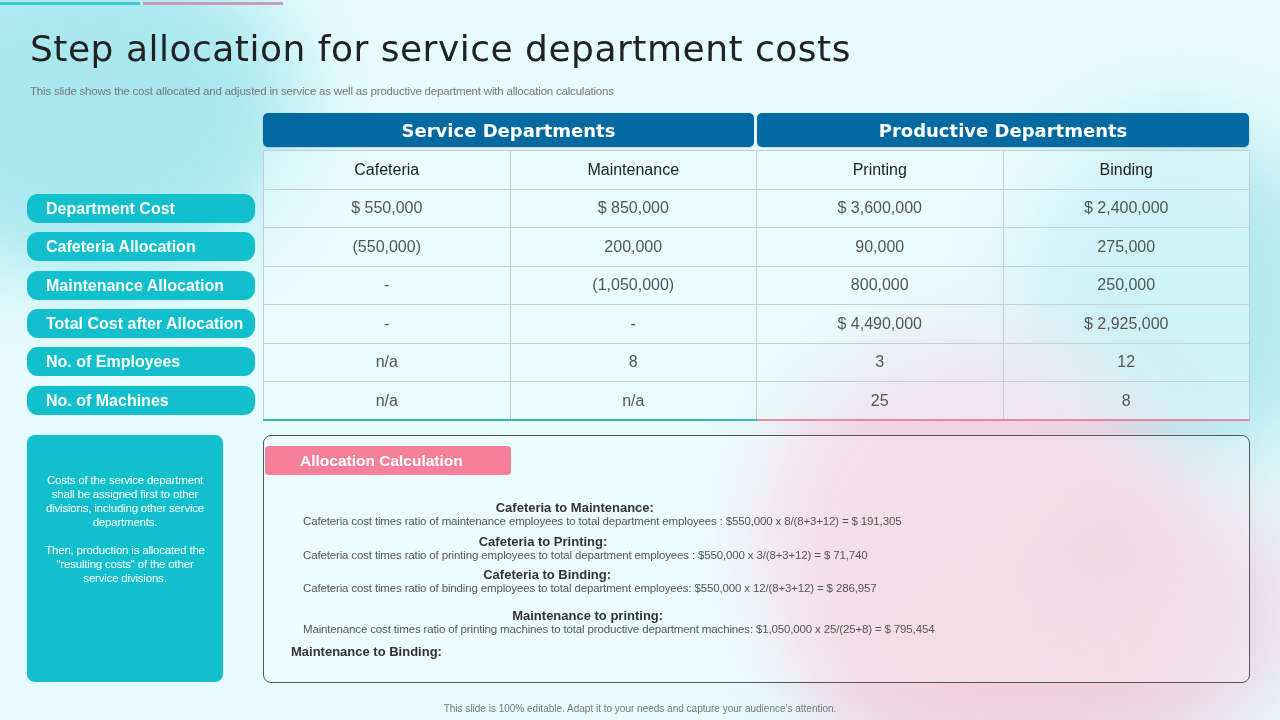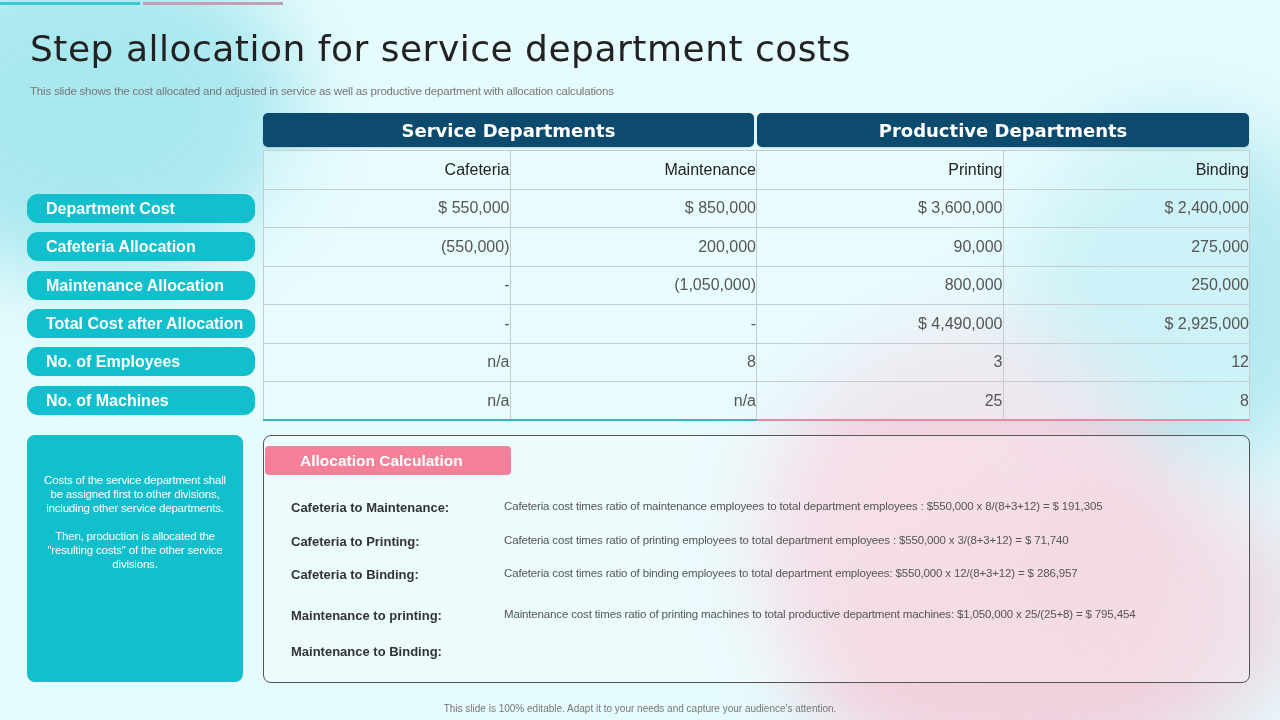--- a/index.html
+++ b/index.html
@@ -26,68 +26,68 @@
       font-family: "DejaVu Sans", sans-serif;
       font-size: 36px; color: #222; letter-spacing: 0.5px; font-weight: normal;
     }
     .subtitle {
       position: absolute; left: 30px; top: 85px; z-index: 2;
       font-size: 11.5px; color: #777; letter-spacing: -0.2px;
     }
 
     .group-header {
       position: absolute; top: 113px; height: 34px; z-index: 2;
-      background: #0c4a6e; color: #fff; border-radius: 5px;
+      background: #0369a1; color: #fff; border-radius: 5px;
       font-family: "DejaVu Sans", sans-serif; font-weight: bold; font-size: 18px;
       display: flex; align-items: center; justify-content: center;
       box-shadow: 0 1px 2px rgba(0,0,0,0.15);
     }
     .group-header.service { left: 263px; width: 491px; }
     .group-header.productive { left: 757px; width: 492px; }
 
     table.cost-table {
       position: absolute; left: 263px; top: 150px; z-index: 2;
       width: 987px; border-collapse: collapse; table-layout: fixed;
       background: rgba(235,252,255,0.45);
     }
     .cost-table td, .cost-table th {
-      border: 1px solid #c6cdd0; height: 38.5px; text-align: right;
+      border: 1px solid #c6cdd0; height: 38.5px; text-align: center;
       font-size: 16px; color: #555; font-weight: normal;
     }
     .cost-table th { color: #222; }
     .cost-table tr:last-child td.svc { border-bottom: 2px solid #3bb5b9; }
     .cost-table tr:last-child td.prd { border-bottom: 2px solid #e48aa3; }
 
     .row-label {
       position: absolute; left: 27px; width: 228px; height: 29px; z-index: 2;
       background: #12bfcc; color: #fff; border-radius: 11px;
       font-weight: bold; font-size: 16px;
       display: flex; align-items: center; padding-left: 19px;
     }
 
     .note-box {
-      position: absolute; left: 27px; top: 435px; width: 216px; height: 247px; z-index: 2;
+      position: absolute; left: 27px; top: 435px; width: 196px; height: 247px; z-index: 2;
       background: #12bfcc; border-radius: 8px; color: #fff;
       font-size: 11.5px; text-align: center; line-height: 14px;
       padding: 38px 12px 0 12px;
     }
     .note-box p { margin-bottom: 14px; letter-spacing: -0.2px; }
 
     .calc-box {
       position: absolute; left: 263px; top: 435px; width: 987px; height: 248px; z-index: 2;
       border: 1.5px solid #555; border-radius: 8px;
       background: rgba(255,255,255,0.25);
     }
     .calc-header {
       position: absolute; left: 1px; top: 10px; width: 246px; height: 29px;
       background: #f67f9a; color: #fff; border-radius: 4px;
       font-weight: bold; font-size: 15.5px;
       display: flex; align-items: center; padding-left: 35px;
     }
-    .calc-row { position: absolute; left: 27px; display: flex; align-items: flex-start; }
+    .calc-row { position: absolute; left: 27px; display: flex; align-items: center; flex-direction: column; }
     .calc-label { width: 201px; font-weight: bold; font-size: 13px; color: #333; }
     .calc-text { font-size: 11.5px; color: #555; letter-spacing: -0.15px; white-space: nowrap; margin-left: 12px; }
 
     .footer {
       position: absolute; top: 703px; left: 0; width: 1280px; text-align: center; z-index: 2;
       font-size: 10px; color: #777;
     }
   </style>
 </head>
 <body>

